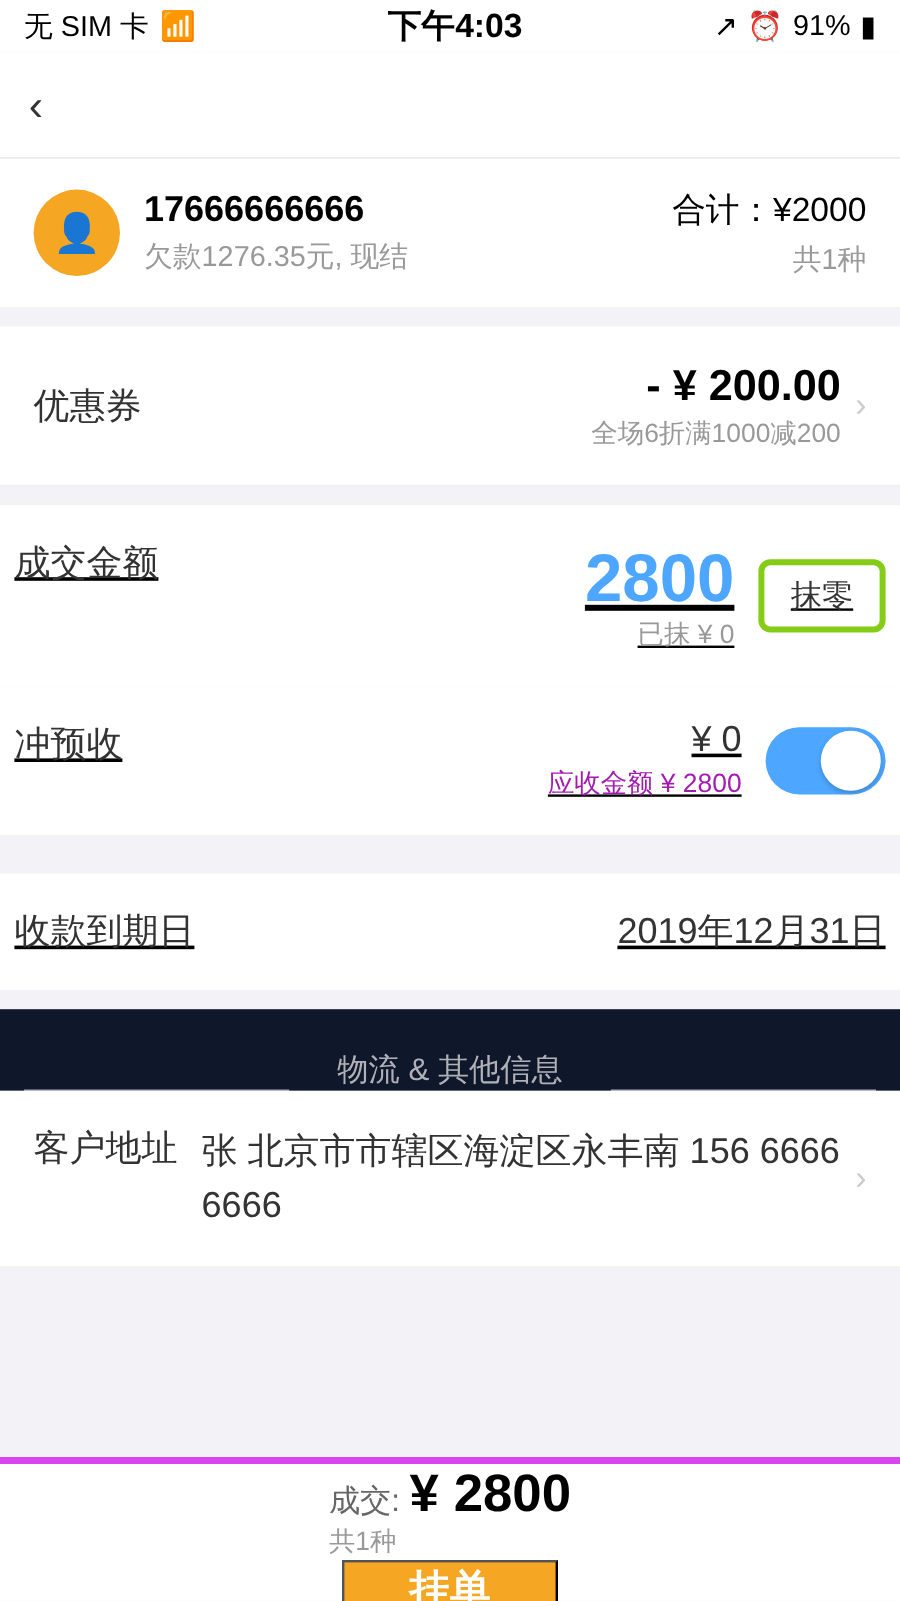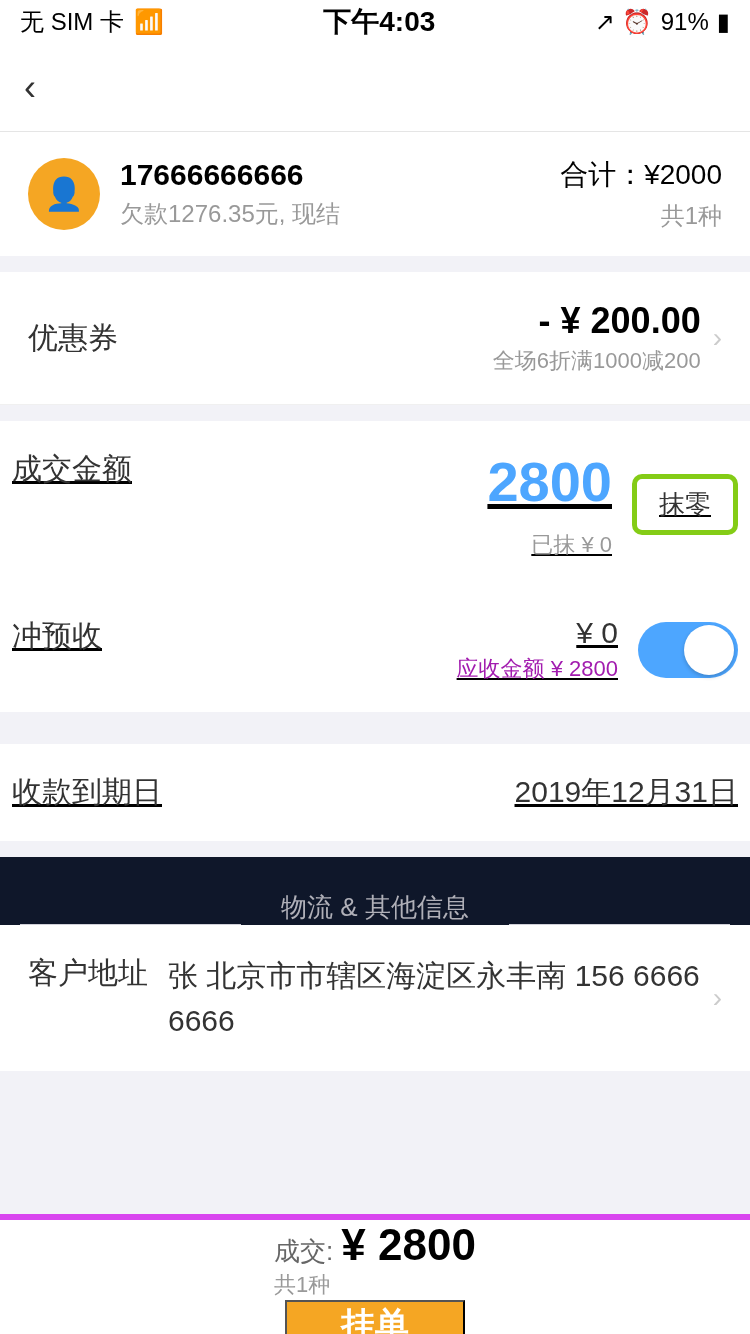--- a/index.html
+++ b/index.html
@@ -125,21 +125,21 @@
       border-bottom: 1px solid #f0f0f0;
       text-decoration: underline;
     }
     .row:last-child { border-bottom: none; }
 
     .row-label { font-size: 30px; color: #333; }
     .row-right { display: flex; align-items: center; gap: 20px; }
 
     
     .deal-amount-value { font-size: 56px; font-weight: 600; color: #4da6ff; }
-    .deal-sub { font-size: 22px; color: #999; text-align: right; margin-top: 16px; }
+    .deal-sub { font-size: 22px; color: #999; text-align: right; margin-top: 0; }
 
     .round-zero-btn {
       border: 5px solid #84cc16;
       border-radius: 10px;
       padding: 8px 22px;
       font-size: 26px;
       color: #333;
       background: #fff;
       cursor: pointer;
     }

